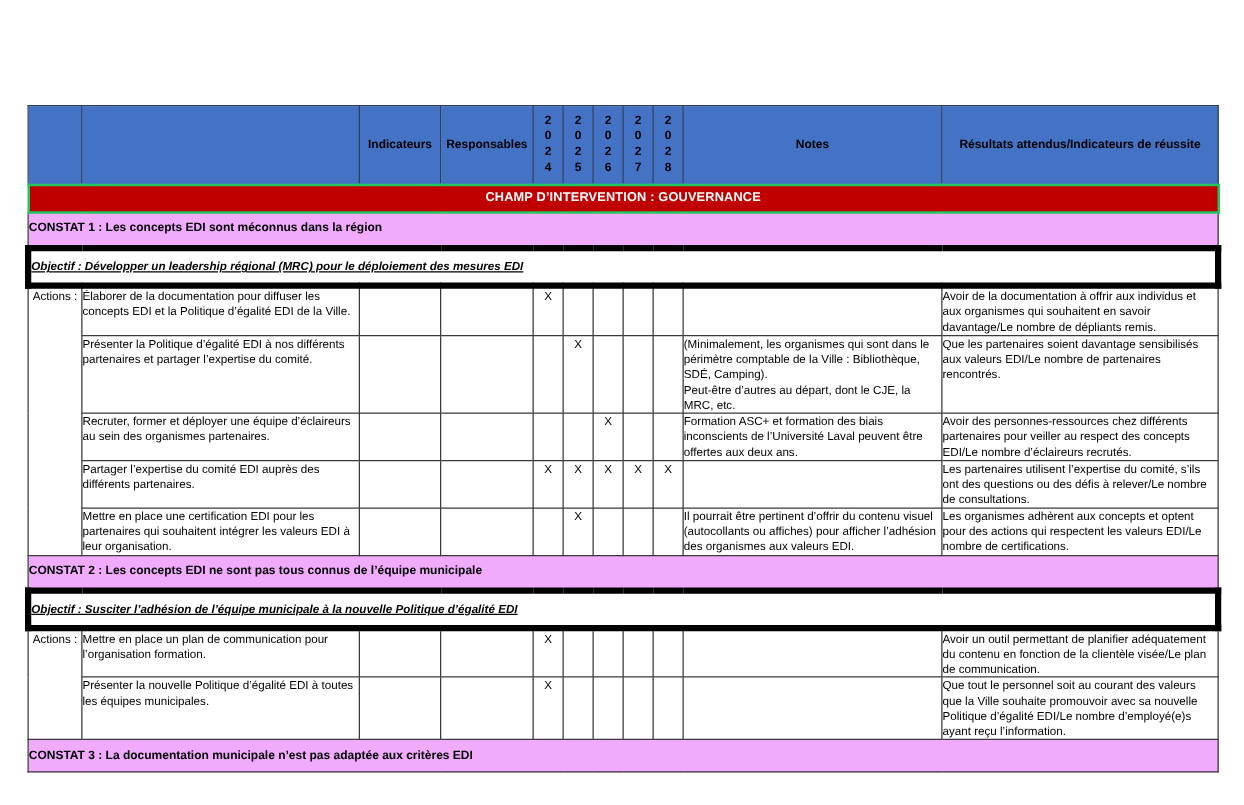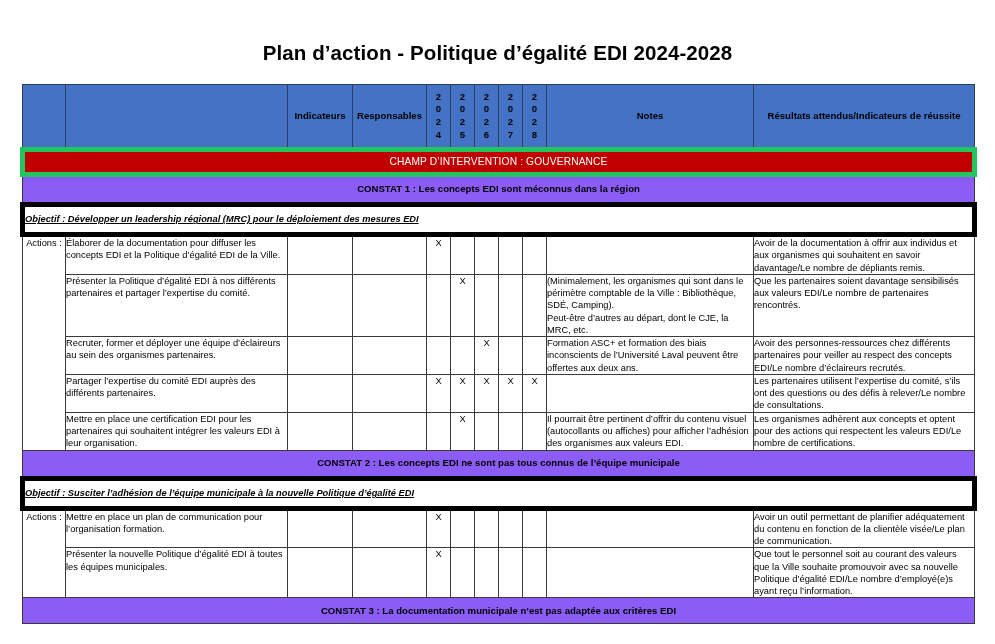--- a/index.html
+++ b/index.html
@@ -43,28 +43,28 @@
     border:1px solid #2f3d5c;
   }
   td.yrhead{
     font-size:9.6px;font-weight:bold;line-height:1.08;
     padding:5px 0 0 0;vertical-align:top;
   }
   .yrdigits span{display:block;}
 
   
   tr.champ td{
-    background:#C00000;color:#fff;font-weight:normal;
+    background:#C00000;color:#fff;font-weight:bold;
     text-align:center;vertical-align:middle;height:20px;
     font-size:10.2px;letter-spacing:.15px;
-    border:5px solid #22c55e;
+    border:2px solid #22c55e;
   }
   tr.constat td{
-    background:#8b5cf6;color:#000;font-weight:bold;
-    text-align:center;vertical-align:middle;height:25px;
+    background:#f0abfc;color:#000;font-weight:bold;
+    text-align:left;vertical-align:middle;height:25px;
     font-size:9.6px;
     border:1px solid #3a3a3a;
   }
   tr.objectif td{
     background:#ffffff;color:#000;
     text-align:left;vertical-align:middle;height:25px;
     font-size:9.3px;font-style:italic;font-weight:bold;
     border:5px solid #000000;
   }
   tr.objectif td span{text-decoration:underline;}
@@ -79,21 +79,20 @@
     text-align:center;vertical-align:middle;
     font-weight:bold;font-size:9.6px;margin-left:12px;
   }
   td.vmid{vertical-align:middle;}
 </style>
 </head>
 <body>
 
 <div class="page">
 
-  <div class="doc-title">Plan d’action - Politique d’égalité EDI 2024-2028</div>
 
   <table class="plan">
     <colgroup>
       <col class="c-actions">
         <col class="c-action">
       <col class="c-resp">
         <col class="c-part">
       <col class="c-yr">
         <col class="c-yr">
         <col class="c-yr">

